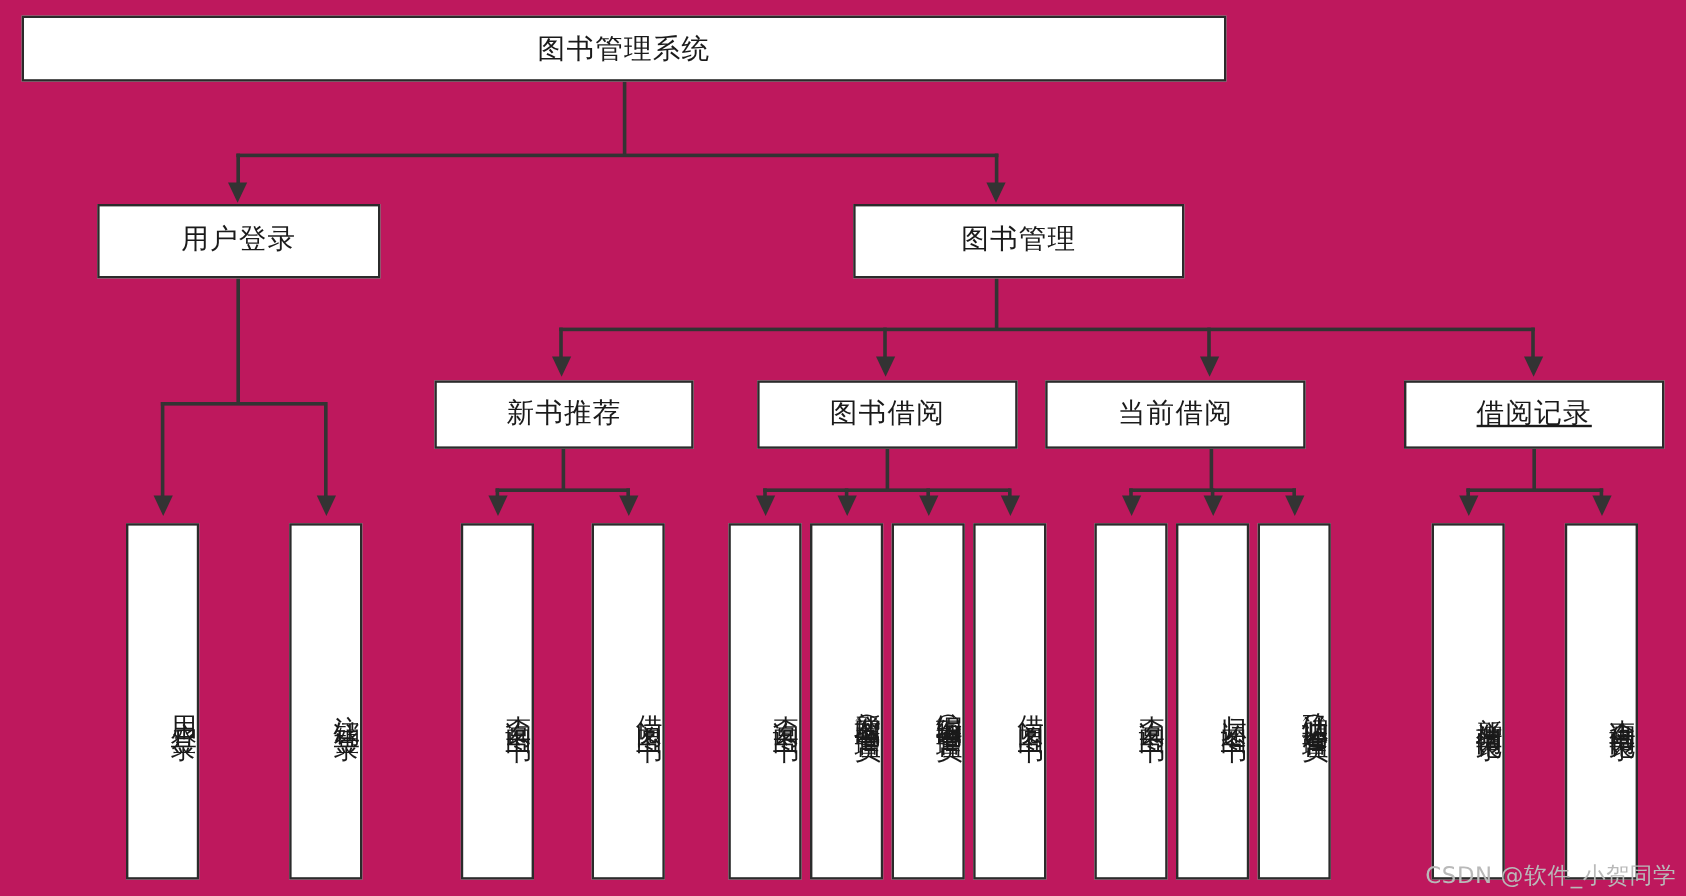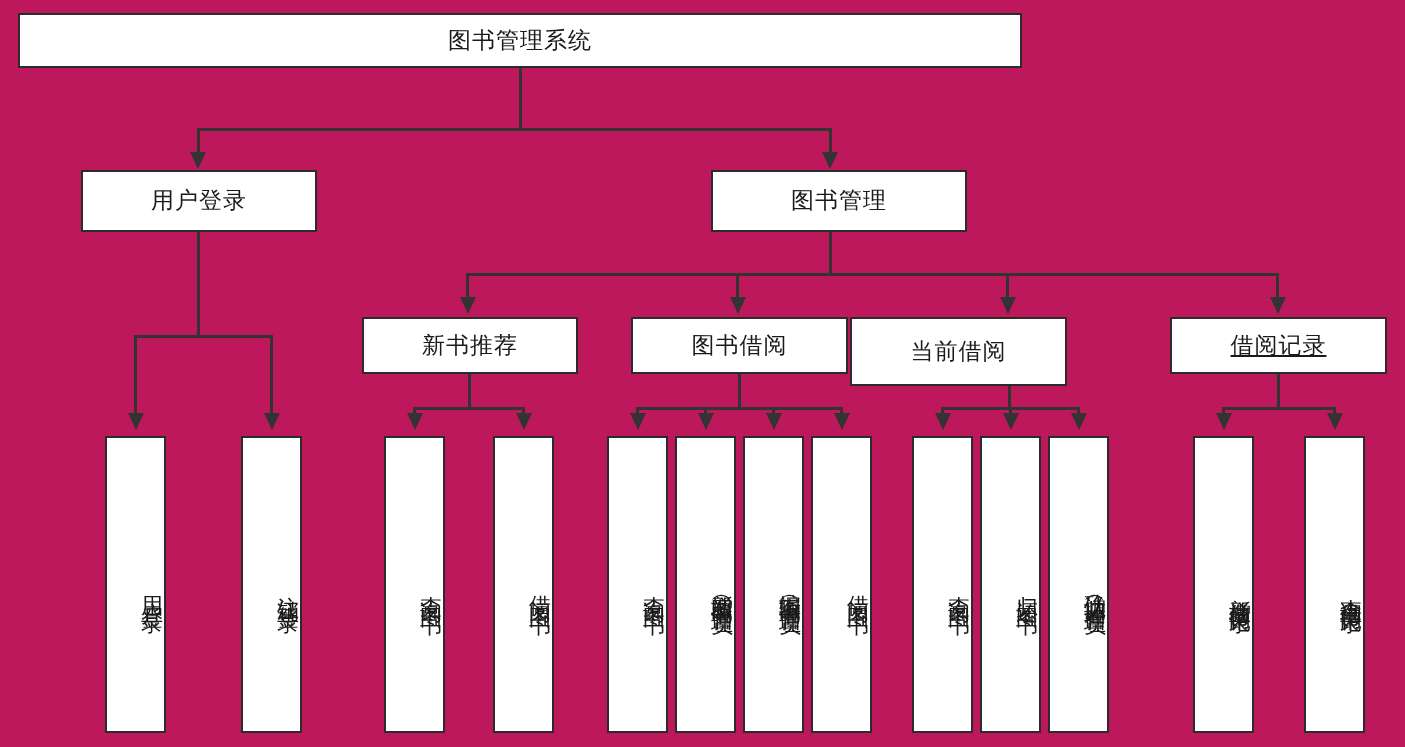--- a/index.html
+++ b/index.html
@@ -95,21 +95,21 @@
   <div class="edge h" style="left:197px; top:128px; width:635px; height:3px;"></div>
 
   <div class="edge v" style="left:197px; top:128px; width:3px; height:28px;"></div>
   <div class="arrow" style="left:190px; top:152px;"></div>
 
   <div class="edge v" style="left:829px; top:128px; width:3px; height:28px;"></div>
   <div class="arrow" style="left:822px; top:152px;"></div>
 
   <div class="node horiz" style="left:81px; top:170px; width:236px; height:62px;">用户登录</div>
 
-  <div class="node horiz" style="left:711px; top:170px; width:256px; height:62px;">图书管理</div>
+  <div class="node horiz" style="left:711px; top:170px; width:276px; height:62px;">图书管理</div>
 
   <div class="edge v" style="left:197px; top:232px; width:3px; height:105px;"></div>
   <div class="edge h" style="left:134px; top:335px; width:138px; height:3px;"></div>
   <div class="edge v" style="left:134px; top:335px; width:3px; height:82px;"></div>
   <div class="arrow" style="left:128px; top:413px;"></div>
   <div class="edge v" style="left:270px; top:335px; width:3px; height:82px;"></div>
   <div class="arrow" style="left:264px; top:413px;"></div>
 
   <div class="edge v" style="left:829px; top:232px; width:3px; height:43px;"></div>
   <div class="edge h" style="left:466px; top:273px; width:813px; height:3px;"></div>
@@ -121,21 +121,21 @@
   <div class="arrow" style="left:730px; top:297px;"></div>
 
   <div class="edge v" style="left:1006px; top:273px; width:3px; height:28px;"></div>
   <div class="arrow" style="left:1000px; top:297px;"></div>
 
   <div class="edge v" style="left:1276px; top:273px; width:3px; height:28px;"></div>
   <div class="arrow" style="left:1270px; top:297px;"></div>
 
   <div class="node horiz" style="left:631px; top:317px; width:217px; height:57px;">图书借阅</div>
   <div class="node horiz" style="left:362px; top:317px; width:216px; height:57px;">新书推荐</div>
-  <div class="node horiz" style="left:850px; top:317px; width:217px; height:69px;text-align:right;">当前借阅</div>
+  <div class="node horiz" style="left:871px; top:317px; width:217px; height:57px;text-align:right;">当前借阅</div>
   <div class="node horiz" style="left:1170px; top:317px; width:217px; height:57px;text-decoration:underline;">借阅记录</div>
 
   <div class="edge v" style="left:468px; top:374px; width:3px; height:36px;"></div>
   <div class="edge h" style="left:413px; top:407px; width:112px; height:3px;"></div>
   <div class="edge v" style="left:413px; top:407px; width:3px; height:10px;"></div>
   <div class="arrow" style="left:407px; top:413px;"></div>
   <div class="edge v" style="left:522px; top:407px; width:3px; height:10px;"></div>
   <div class="arrow" style="left:516px; top:413px;"></div>
 
   <div class="edge v" style="left:738px; top:374px; width:3px; height:36px;"></div>
@@ -176,14 +176,15 @@
   <div class="node vert tall-text" style="left:743px; top:436px; width:61px; height:297px;">编辑图书（管理员）</div>
   <div class="node vert" style="left:811px; top:436px; width:61px; height:297px;">借阅图书</div>
 
   <div class="node vert" style="left:912px; top:436px; width:61px; height:297px;">查询图书</div>
   <div class="node vert" style="left:980px; top:436px; width:61px; height:297px;">归还图书</div>
   <div class="node vert tall-text" style="left:1048px; top:436px; width:61px; height:297px;">确认归还（管理员）</div>
 
   <div class="node vert tall-text" style="left:1193px; top:436px; width:61px; height:297px;">新增借阅记录</div>
   <div class="node vert tall-text" style="left:1304px; top:436px; width:61px; height:297px;">查询借阅记录</div>
 
+  <div id="watermark">CSDN @软件_小贺同学</div>
 
 </div>
 
 </body></html>

